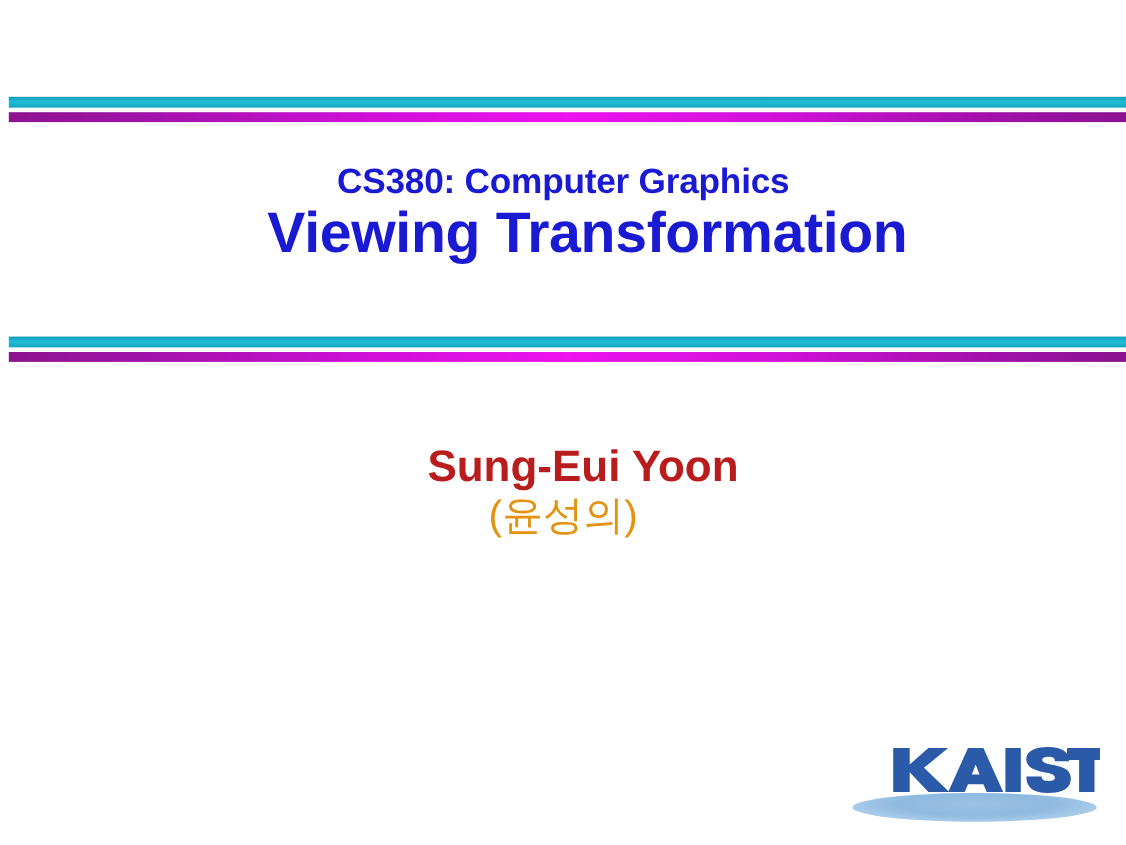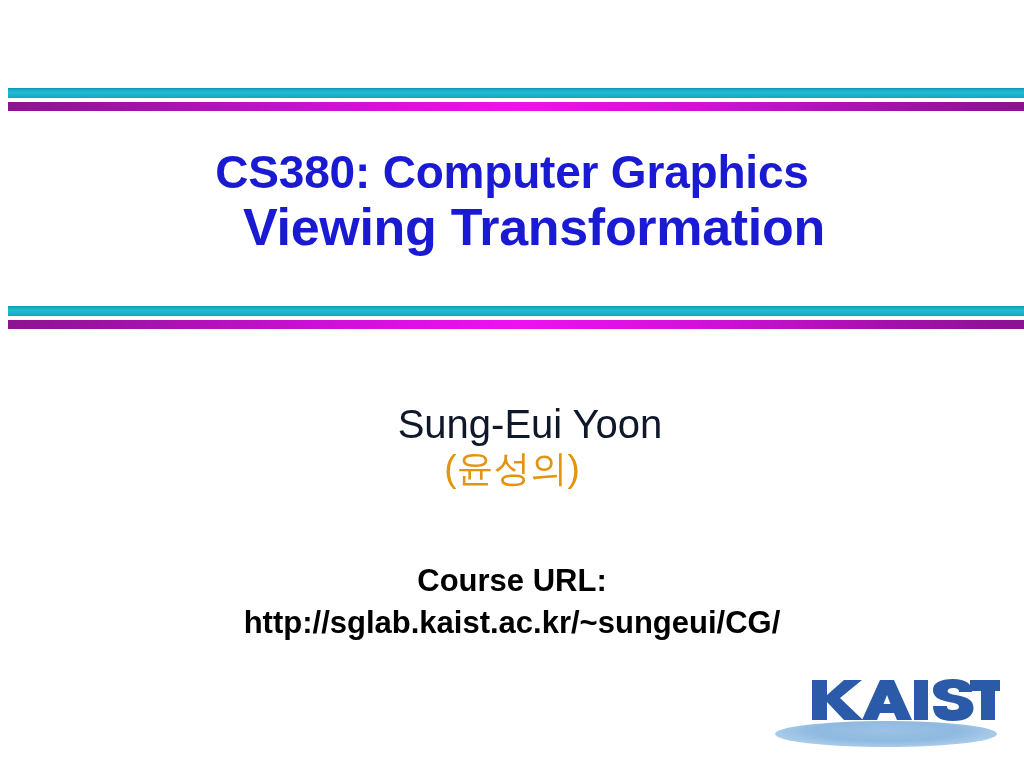--- a/index.html
+++ b/index.html
@@ -58,21 +58,21 @@
 
   
   .title-block {
     position: absolute;
     top: 148px;
     left: 0;
     width: 1024px;
     text-align: center;
   }
   .title-line1 {
-    font-size: 46px;
+    font-size: 32px;
     font-weight: bold;
     color: #1a1ad2;
     line-height: 1.06;
     letter-spacing: -0.2px;
     white-space: nowrap;
   }
   .title-line2 {
     font-size: 52px;
     font-weight: bold;
     color: #1a1ad2;
@@ -86,22 +86,22 @@
   
   .author-block {
     position: absolute;
     top: 402px;
     left: 0;
     width: 1024px;
     text-align: center;
   }
   .author-name {
     font-size: 40px;
-    font-weight: normal;
-    color: #0f172a;
+    font-weight: bold;
+    color: #b91c1c;
     line-height: 1.12;
     white-space: nowrap;
     padding-left: 36px;
   }
   .author-name-kr {
     font-size: 37px;
     font-weight: normal;
     color: #e3930f;
     line-height: 1.18;
     white-space: nowrap;
@@ -180,24 +180,20 @@
     <div class="bar-cyan"></div>
     <div class="bar-gap"></div>
     <div class="bar-magenta"></div>
   </div>
 
   <div class="author-block">
     <div class="author-name">Sung-Eui Yoon</div>
     <div class="author-name-kr">(윤성의)</div>
   </div>
 
-  <div class="url-block">
-    <div class="url-label">Course URL:</div>
-    <div class="url-value">http://sglab.kaist.ac.kr/~sungeui/CG/</div>
-  </div>
 
   <div class="kaist-logo">
     <div class="kaist-ellipse"></div>
     <svg class="kaist-wordmark" viewBox="0 0 230 56">
 
       <path d="M42 12 L57 12 L57 27 L74 12 L92 12 L70 30 L93 52 L74 52 L57 34 L57 52 L42 52 Z" fill="#2b5ba8"></path>
 
       <path d="M92 52 L110 12 L124 12 L142 52 L127 52 L124 45 L110 45 L107 52 Z
                M113.5 36 L120.5 36 L117 27 Z" fill="#2b5ba8"></path>
 

